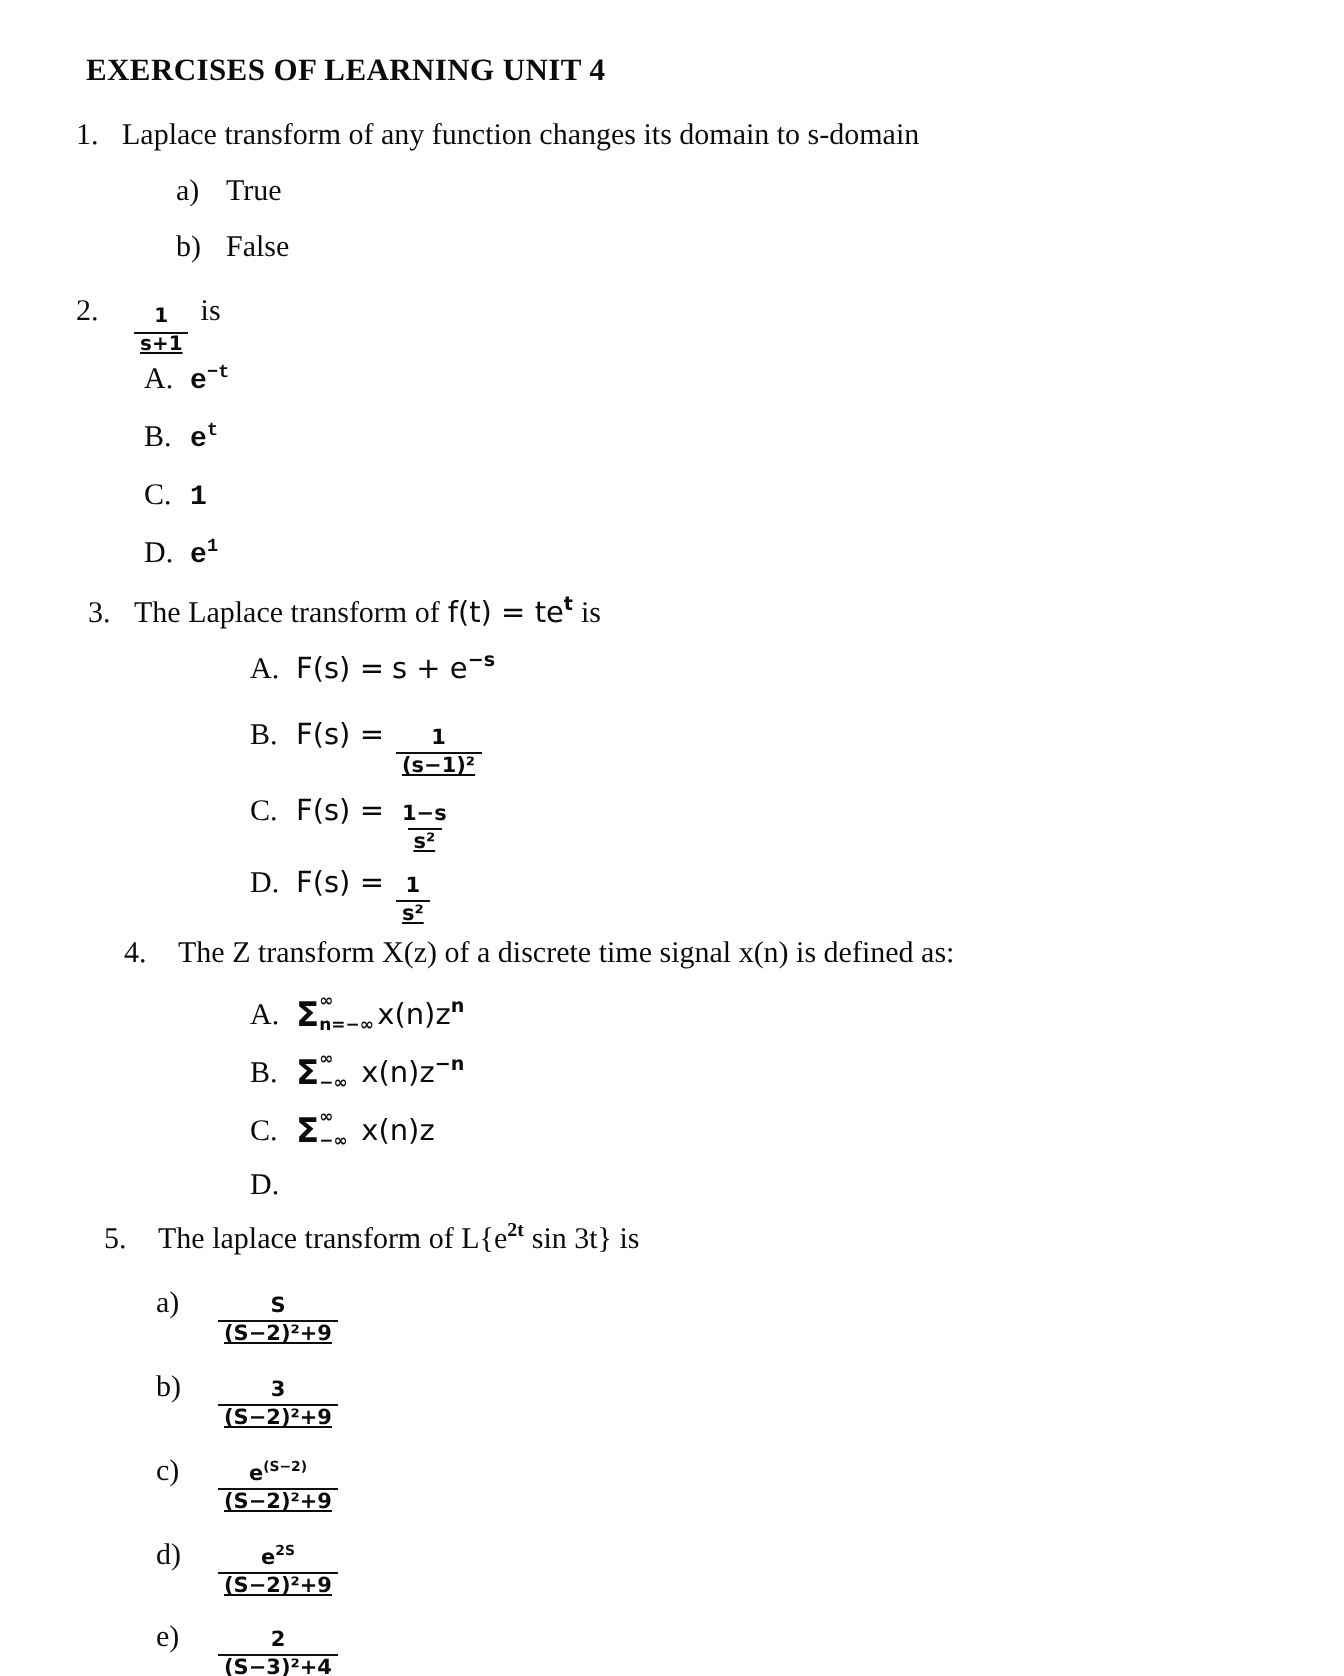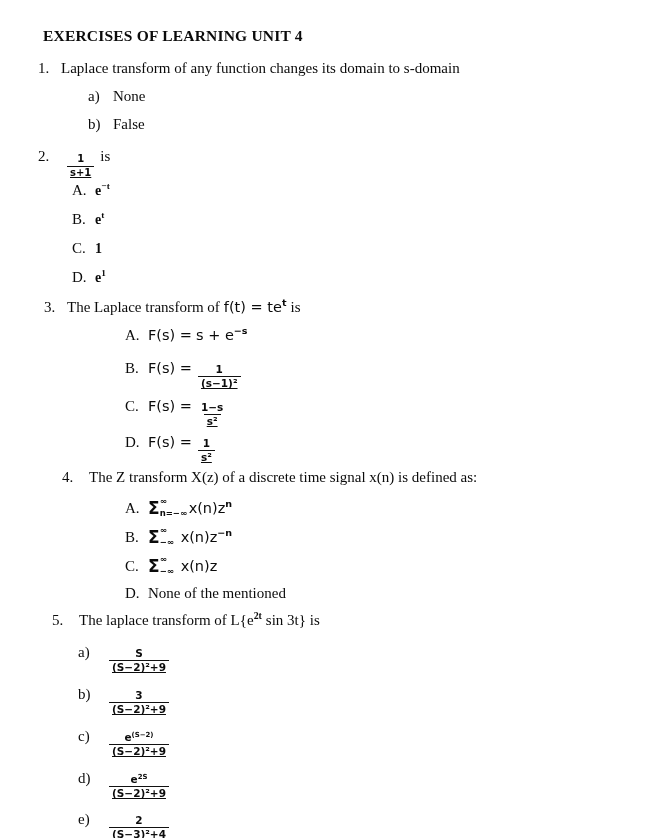--- a/index.html
+++ b/index.html
@@ -58,21 +58,21 @@
     font-family: "Liberation Serif", "DejaVu Serif", serif;
     font-size: 15px;
   }
   .otext {
     font-family: "Liberation Serif", "DejaVu Serif", serif;
     font-size: 15px;
   }
 
   
   .math {
-    font-family: Liberation Serif, serif;
+    font-family: Liberation Mono, monospace;
     font-size: 14px;
     font-weight: 600;
     letter-spacing: 0.1px;
   }
   .math-lite {
     font-family: "DejaVu Sans", "Liberation Sans", sans-serif;
     font-size: 14.5px;
     font-weight: 500;
   }
 
@@ -150,21 +150,21 @@
 
   <div class="doc-title">EXERCISES OF LEARNING UNIT 4</div>
 
   <div class="row" style="left:38px; top:60px;">
     <span class="marker qmarker">1.</span>
     <span class="qtext">Laplace transform of any function changes its domain to s-domain</span>
   </div>
 
   <div class="row" style="left:88px; top:88px;">
     <span class="marker omarker-paren">a)</span>
-    <span class="otext">None</span>
+    <span class="otext">True</span>
   </div>
 
   <div class="row" style="left:88px; top:116px;">
     <span class="marker omarker-paren">b)</span>
     <span class="otext">False</span>
   </div>
 
   <div class="row" style="left:38px; top:148px;">
     <span class="marker qmarker">2.</span>
     <span class="sp"></span>
@@ -276,21 +276,20 @@
       <span class="sig">Σ</span>
       <span class="lim-top">∞</span>
       <span class="lim-bot">−∞</span>
     </span>
     <span style="display:inline-block;width:18px;"></span>
     <span class="math-lite"><span>x(n)z</span><sup class="ex"></sup></span>
   </div>
 
   <div class="row" style="left:125px; top:585px;">
     <span class="marker omarker-dot">D.</span>
-    <span class="otext">None of the mentioned</span>
   </div>
 
   <div class="row" style="left:52px; top:612px;">
     <span class="marker qmarker">5.</span>
     <span class="sp"></span>
     <span class="qtext"><span>The laplace transform of L{e</span><sup class="ex">2t</sup></span>
     <span class="sp"></span>
     <span class="qtext">sin 3t} is</span>
   </div>
 

